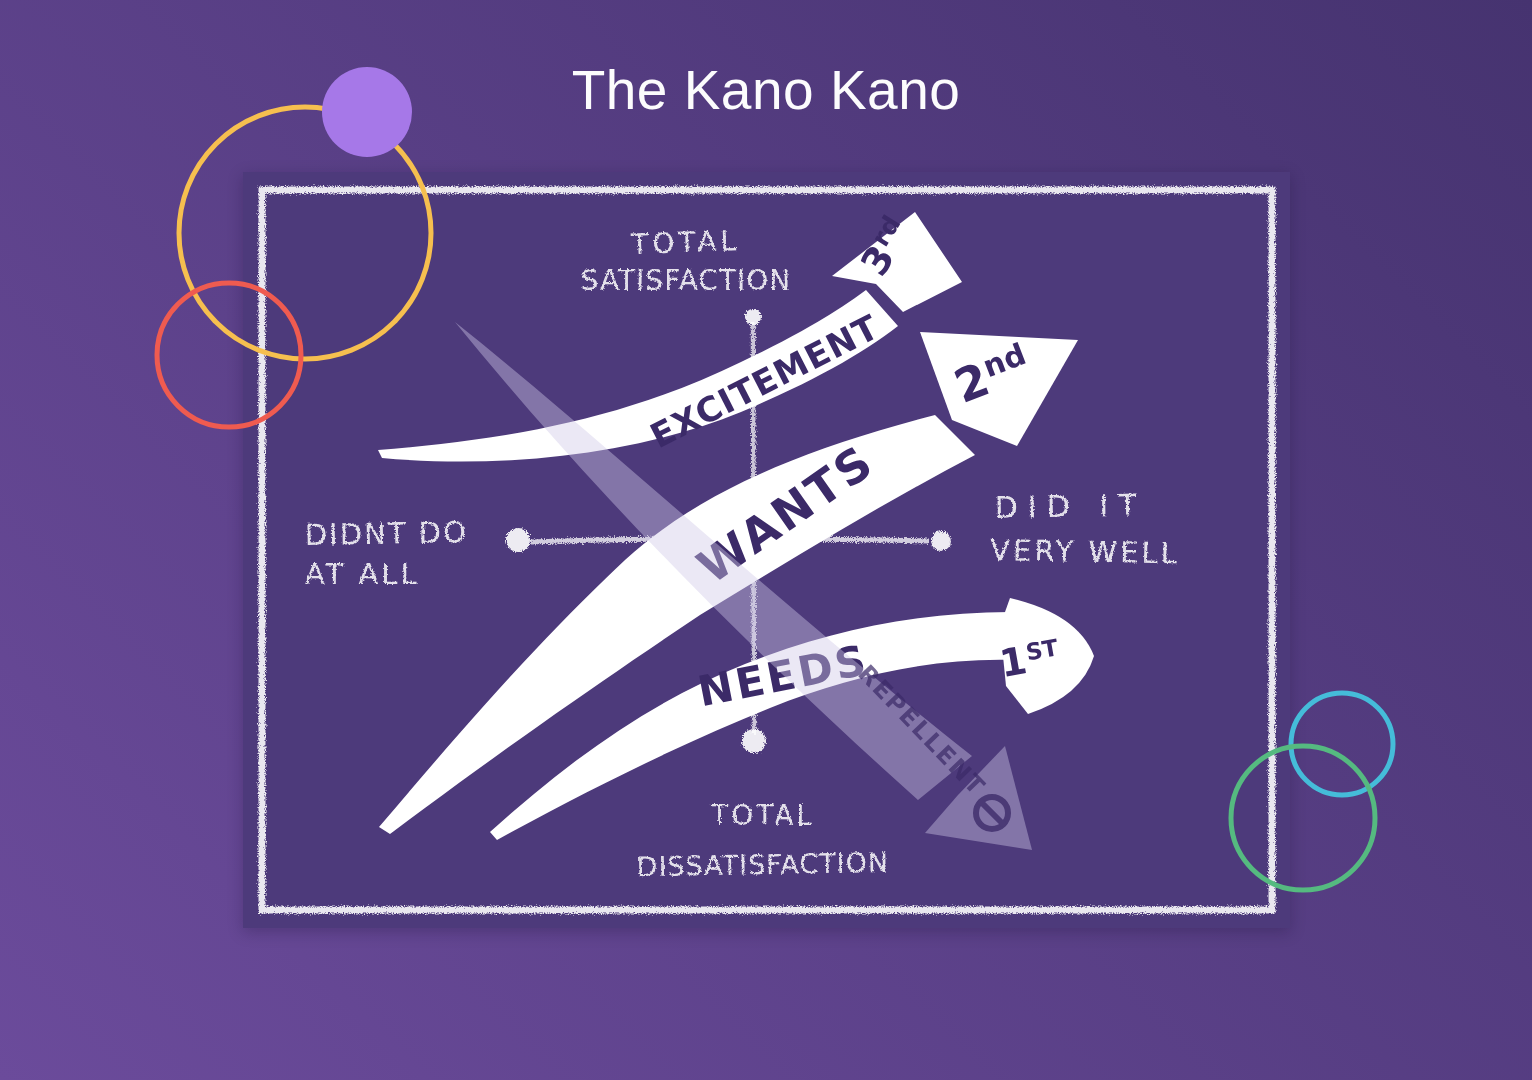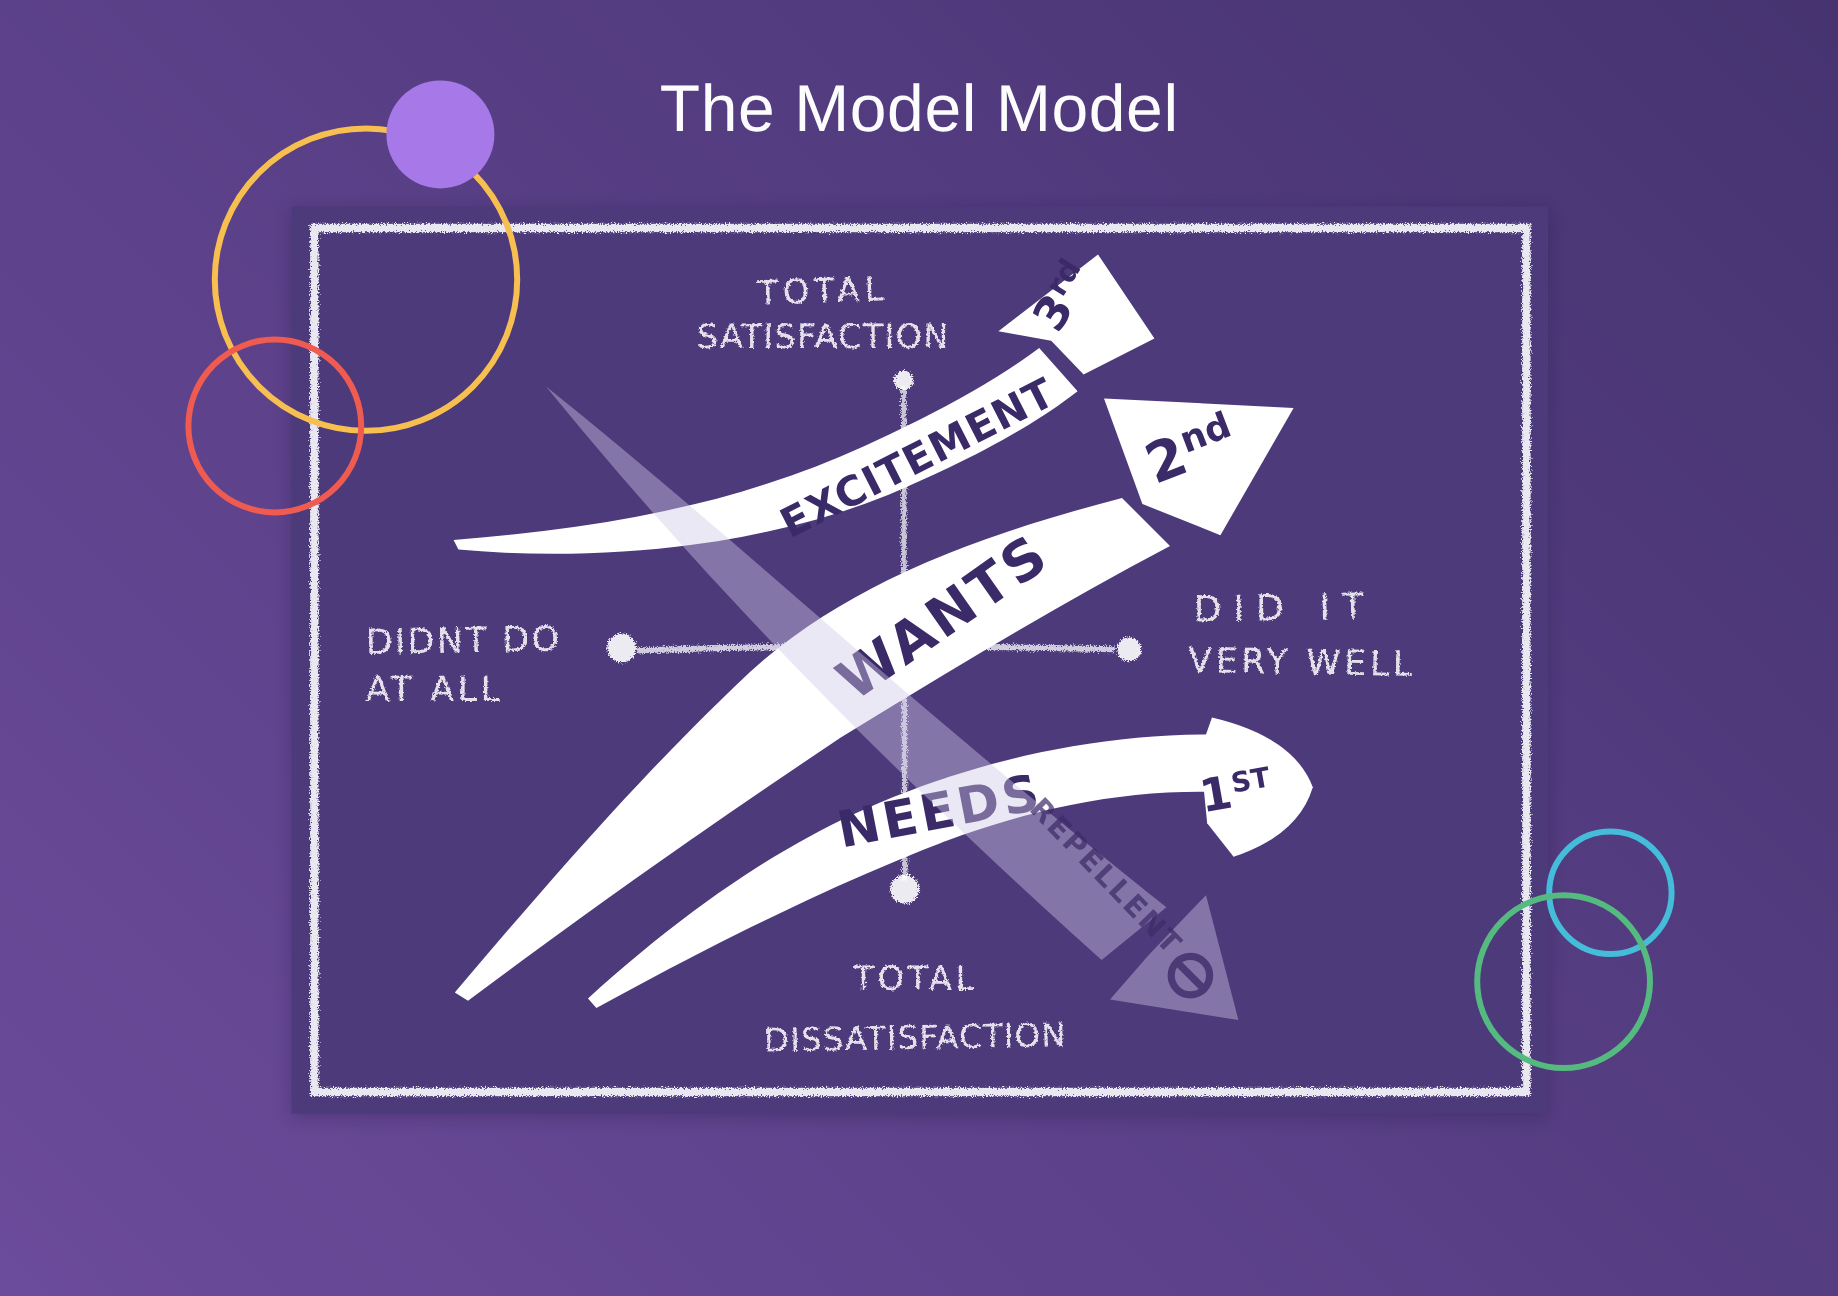--- a/index.html
+++ b/index.html
@@ -14,21 +14,21 @@
   #overlay{position:absolute;left:0;top:0;width:1532px;height:1080px;}
   .chalk-t{font-family:"DejaVu Sans",sans-serif;fill:#ffffff;opacity:.85;}
   .marker{font-family:"DejaVu Sans",sans-serif;font-weight:bold;}
   text{user-select:none;}
 </style>
 </head>
 <body>
 
 <div id="page" style="background: linear-gradient(45deg, rgb(107, 75, 155) 0%, rgb(70, 51, 112) 100%);">
 
-  <div id="title" style="color: rgb(252, 252, 253);">The Model Model</div>
+  <div id="title" style="color: rgb(252, 252, 253);">The Kano Kano</div>
 
   <div id="board" style="background: rgb(77, 58, 123);"></div>
 
   <svg id="overlay" viewBox="0 0 1532 1080">
     <defs>
       <filter id="chalk" filterUnits="userSpaceOnUse" x="-10" y="-10" width="1552" height="1100">
         <feTurbulence type="fractalNoise" baseFrequency="0.9" numOctaves="2" seed="4" result="n"></feTurbulence>
         <feDisplacementMap in="SourceGraphic" in2="n" scale="6" xChannelSelector="R" yChannelSelector="G"></feDisplacementMap>
       </filter>
       <filter id="chalkText" filterUnits="userSpaceOnUse" x="-10" y="-10" width="1552" height="1100">

